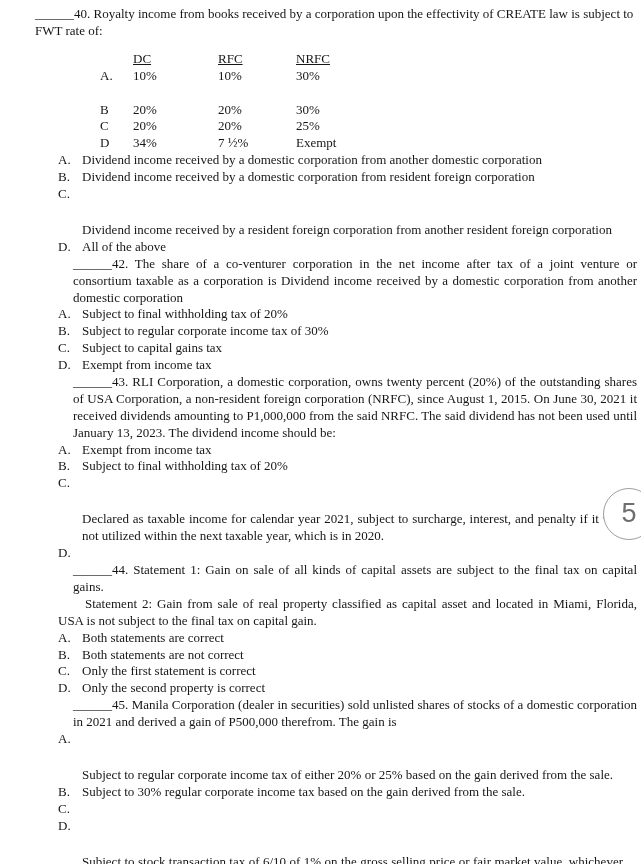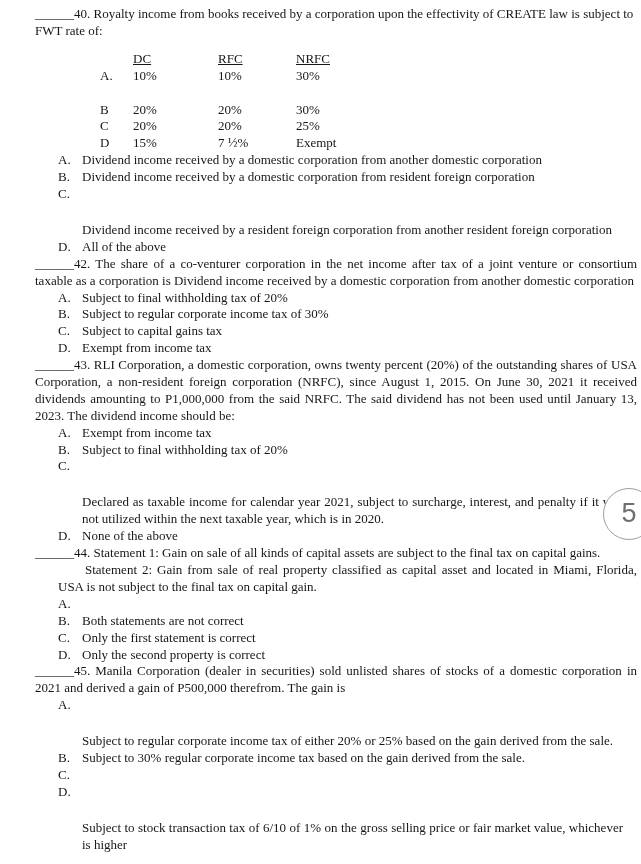--- a/index.html
+++ b/index.html
@@ -15,21 +15,21 @@
     line-height: 1.3;
     color: #161616;
   }
   .content {
     position: absolute;
     top: 6px;
     left: 35px;
     width: 602px;
   }
   .para { text-align: left; }
-  .para.just { text-align: justify; }
+  .para.just { text-align: justify; margin-left: 38px; }
 
   
   .opt { display: flex; padding-right: 14px; }
   .opt-letter { flex: 0 0 24px; margin-left: 23px; }
   .opt-text { flex: 1; }
   .opt-text.just { text-align: justify; margin-top: 36px; }
 
   
   .ftable { margin-top: 11px; }
   .trow { display: flex; }
@@ -91,21 +91,21 @@
           <span class="tcell-nrfc">30%</span>
         </div>
         <div class="trow">
           <span class="tcell-letter">C</span>
           <span class="tcell-dc">20%</span>
           <span class="tcell-rfc">20%</span>
           <span class="tcell-nrfc">25%</span>
         </div>
         <div class="trow">
           <span class="tcell-letter">D</span>
-          <span class="tcell-dc">15%</span>
+          <span class="tcell-dc">34%</span>
           <span class="tcell-rfc">7 ½%</span>
           <span class="tcell-nrfc">Exempt</span>
         </div>
       </div>
     </section>
 
     <section>
       <div class="opt">
         <span class="opt-letter">A.</span>
         <span class="opt-text">Dividend income received by a domestic corporation from another domestic corporation</span>
@@ -153,29 +153,29 @@
       <div class="opt">
         <span class="opt-letter">B.</span>
         <span class="opt-text">Subject to final withholding tax of 20%</span>
       </div>
       <div class="opt">
         <span class="opt-letter">C.</span>
         <span class="opt-text just">Declared as taxable income for calendar year 2021, subject to surcharge, interest, and penalty if it was not utilized within the next taxable year, which is in 2020.</span>
       </div>
       <div class="opt">
         <span class="opt-letter">D.</span>
-        <span class="opt-text">None of the above</span>
       </div>
     </section>
 
     <section>
       <div class="para just">______44. Statement 1: Gain on sale of all kinds of capital assets are subject to the final tax on capital gains.</div>
       <div class="stmt2">Statement 2: Gain from sale of real property classified as capital asset and located in Miami, Florida, USA is not subject to the final tax on capital gain.</div>
       <div class="opt">
         <span class="opt-letter">A.</span>
+        <span class="opt-text">Both statements are correct</span>
       </div>
       <div class="opt">
         <span class="opt-letter">B.</span>
         <span class="opt-text">Both statements are not correct</span>
       </div>
       <div class="opt">
         <span class="opt-letter">C.</span>
         <span class="opt-text">Only the first statement is correct</span>
       </div>
       <div class="opt">

